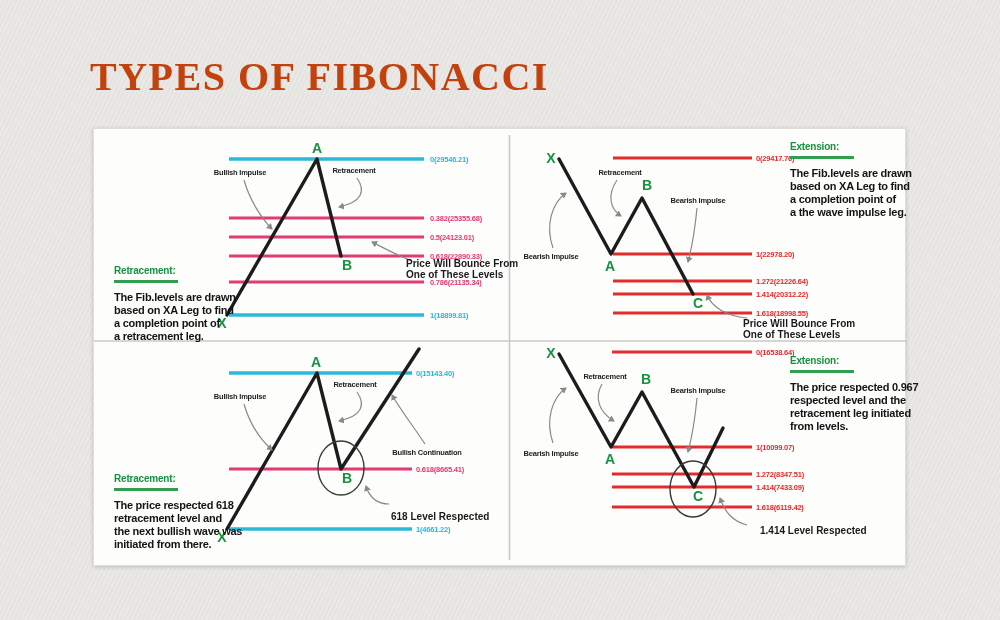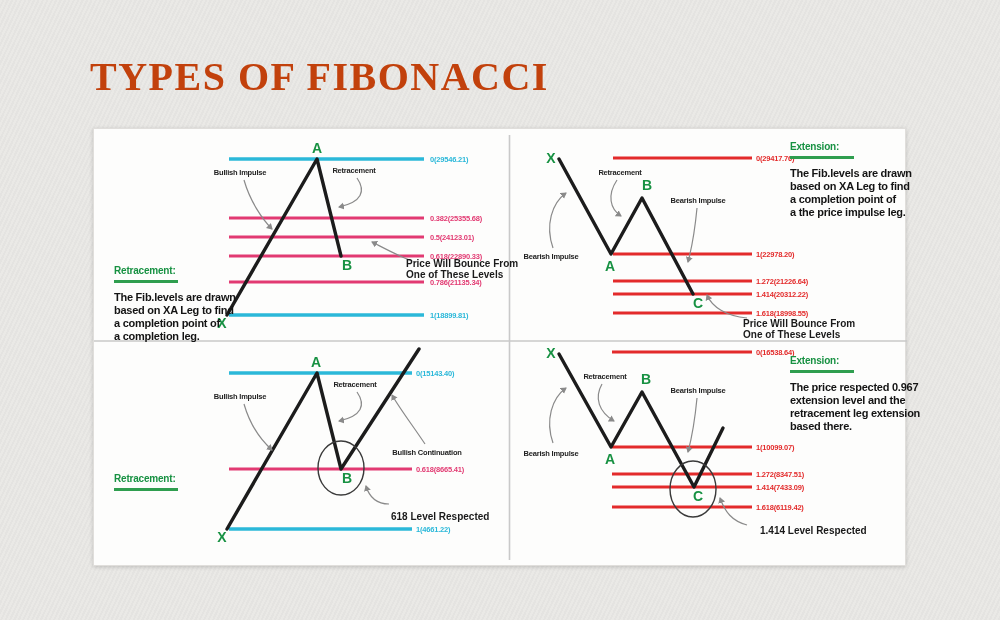--- a/index.html
+++ b/index.html
@@ -153,48 +153,54 @@
     </g>
   </svg>
 
   <div class="tblock" style="left:20px;top:136px">
     <div class="bh">Retracement:</div>
     <div class="bar"></div>
     <div class="desc">
       <div>The Fib.levels are drawn</div>
       <div>based on XA Leg to find</div>
       <div>a completion point of</div>
-      <div>a completion leg.</div>
+      <div>a retracement leg.</div>
     </div>
   </div>
 
   <div class="tblock" style="left:696px;top:12px">
     <div class="bh">Extension:</div>
     <div class="bar"></div>
     <div class="desc">
       <div>The Fib.levels are drawn</div>
       <div>based on XA Leg to find</div>
       <div>a completion point of</div>
-      <div>a the price impulse leg.</div>
+      <div>a the wave impulse leg.</div>
     </div>
   </div>
 
   <div class="tblock" style="left:20px;top:344px">
     <div class="bh">Retracement:</div>
     <div class="bar"></div>
+    <div class="desc">
+      <div>The price respected 618</div>
+      <div>retracement level and</div>
+      <div>the next bullish wave was</div>
+      <div>initiated from there.</div>
+    </div>
   </div>
 
   <div class="tblock" style="left:696px;top:226px">
     <div class="bh">Extension:</div>
     <div class="bar"></div>
     <div class="desc">
       <div>The price respected 0.967</div>
-      <div>extension level and the</div>
-      <div>retracement leg extension</div>
-      <div>based there.</div>
+      <div>respected level and the</div>
+      <div>retracement leg initiated</div>
+      <div>from levels.</div>
     </div>
   </div>
 
   <div class="note" style="left:312px;top:129px">
     <div>Price Will Bounce From</div>
     <div>One of These Levels</div>
   </div>
   <div class="note" style="left:649px;top:189px">
     <div>Price Will Bounce From</div>
     <div>One of These Levels</div>

